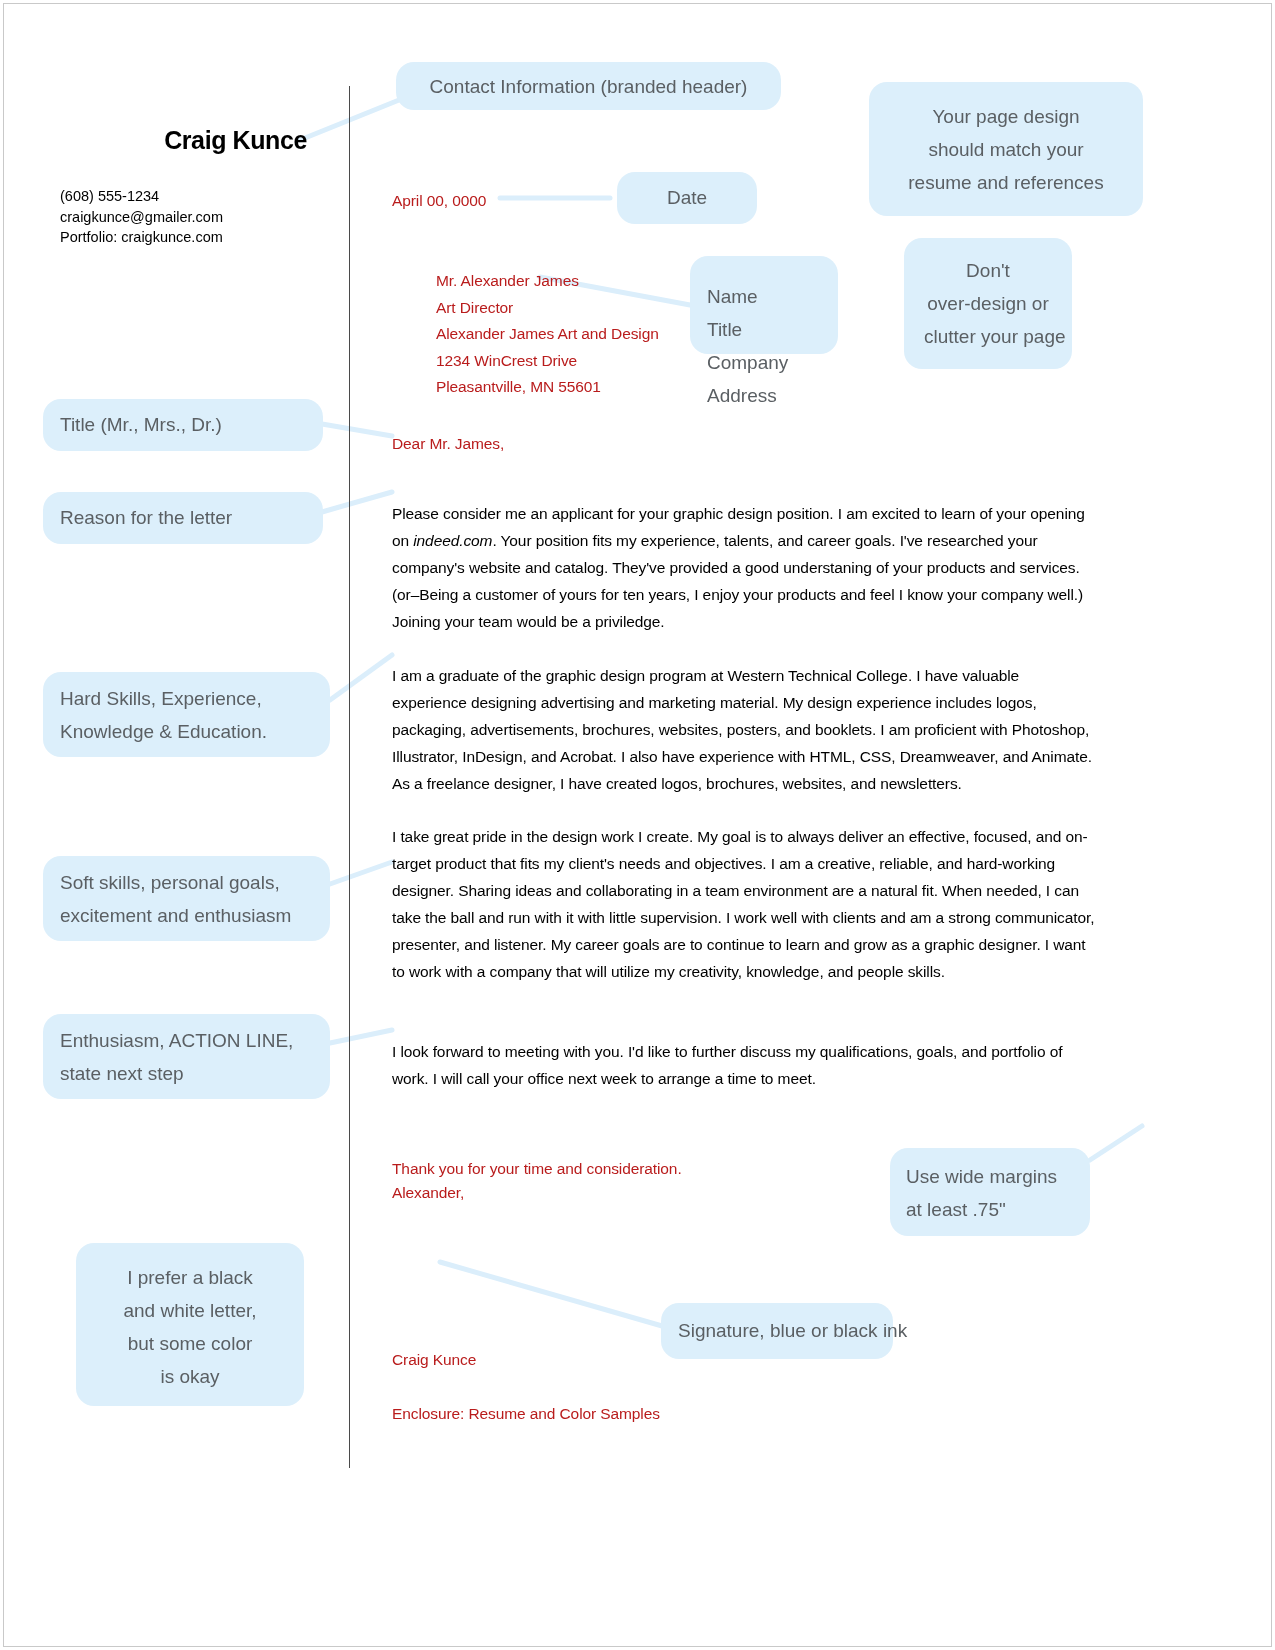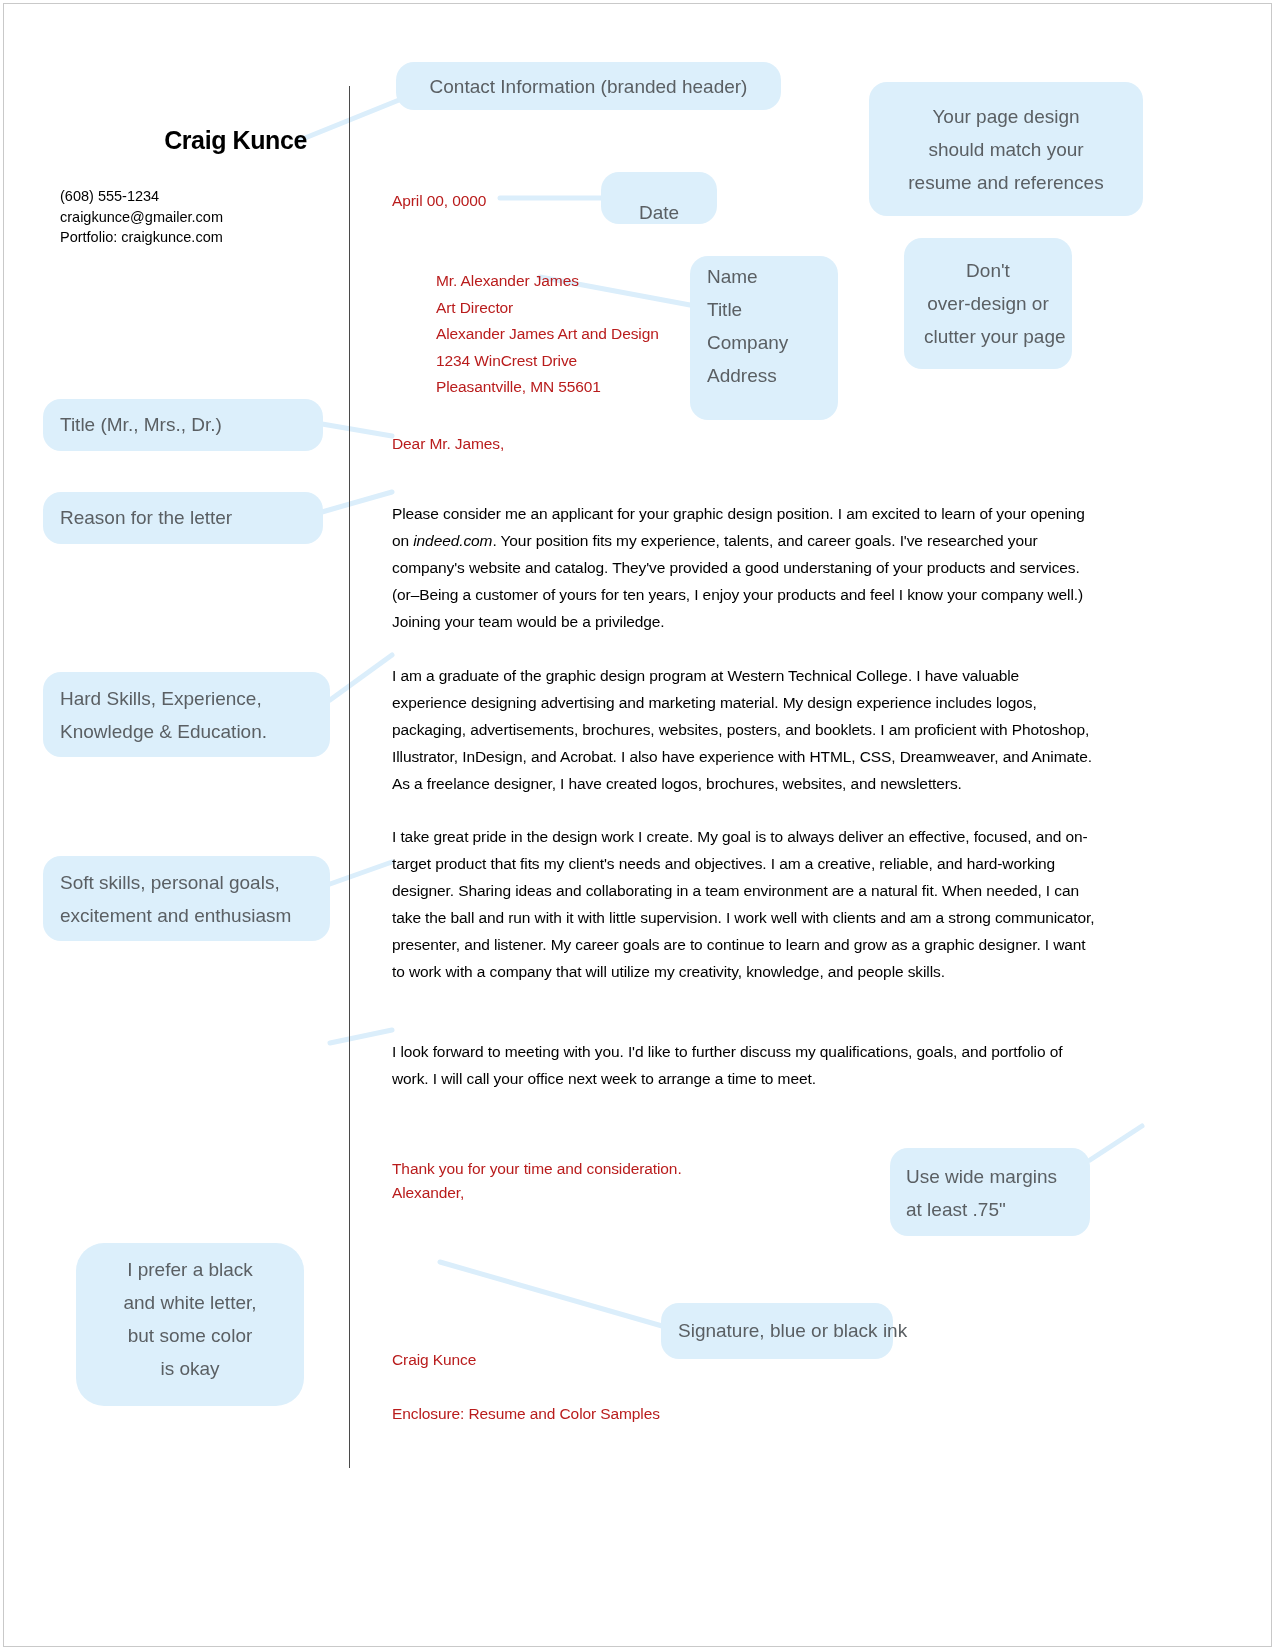--- a/index.html
+++ b/index.html
@@ -179,31 +179,31 @@
   <div class="callout center" style="left:396px; top:62px; width:385px; height:48px; padding-top:8px;">
     <span class="cl-line">Contact Information (branded header)</span>
   </div>
 
   <div class="callout center" style="left:869px; top:82px; width:274px; height:134px; padding-top:18px;">
     <span class="cl-line">Your page design</span>
     <span class="cl-line">should match your</span>
     <span class="cl-line">resume and references</span>
   </div>
 
-  <div class="callout center" style="left:601px; top:172px; width:116px; height:52px; padding-top:24px;">
+  <div class="callout center" style="left:617px; top:172px; width:140px; height:52px; padding-top:9px;">
     <span class="cl-line">Date</span>
   </div>
 
   <div class="callout center" style="left:904px; top:238px; width:168px; height:131px; padding-top:16px;">
     <span class="cl-line">Don't</span>
     <span class="cl-line">over-design or</span>
     <span class="cl-line">clutter your page</span>
   </div>
 
-  <div class="callout" style="left:690px; top:256px; width:148px; height:164px; padding:4px 0 0 17px;">
+  <div class="callout" style="left:690px; top:256px; width:148px; height:98px; padding:24px 0 0 17px;">
     <span class="cl-line">Name</span>
     <span class="cl-line">Title</span>
     <span class="cl-line">Company</span>
     <span class="cl-line">Address</span>
   </div>
 
   <div class="callout" style="left:43px; top:399px; width:280px; height:52px; padding:9px 0 0 17px;">
     <span class="cl-line">Title (Mr., Mrs., Dr.)</span>
   </div>
 
@@ -214,27 +214,31 @@
   <div class="callout" style="left:43px; top:672px; width:287px; height:85px; padding:10px 0 0 17px;">
     <span class="cl-line">Hard Skills, Experience,</span>
     <span class="cl-line">Knowledge &amp; Education.</span>
   </div>
 
   <div class="callout" style="left:43px; top:856px; width:287px; height:85px; padding:10px 0 0 17px;">
     <span class="cl-line">Soft skills, personal goals,</span>
     <span class="cl-line">excitement and enthusiasm</span>
   </div>
 
+  <div class="callout" style="left:43px; top:1014px; width:287px; height:85px; padding:10px 0 0 17px;">
+    <span class="cl-line">Enthusiasm, ACTION LINE,</span>
+    <span class="cl-line">state next step</span>
+  </div>
 
   <div class="callout" style="left:890px; top:1148px; width:200px; height:88px; padding:12px 0 0 16px;">
     <span class="cl-line">Use wide margins</span>
     <span class="cl-line">at least .75"</span>
   </div>
 
-  <div class="callout center" style="left:76px; top:1243px; width:228px; height:163px; padding-top:10px;border-radius:28px;">
+  <div class="callout center" style="left:76px; top:1243px; width:228px; height:163px; padding-top:18px;">
     <span class="cl-line">I prefer a black</span>
     <span class="cl-line">and white letter,</span>
     <span class="cl-line">but some color</span>
     <span class="cl-line">is okay</span>
   </div>
 
   <div class="callout" style="left:661px; top:1303px; width:232px; height:56px; padding:11px 0 0 17px;">
     <span class="cl-line">Signature, blue or black ink</span>
   </div>
 

